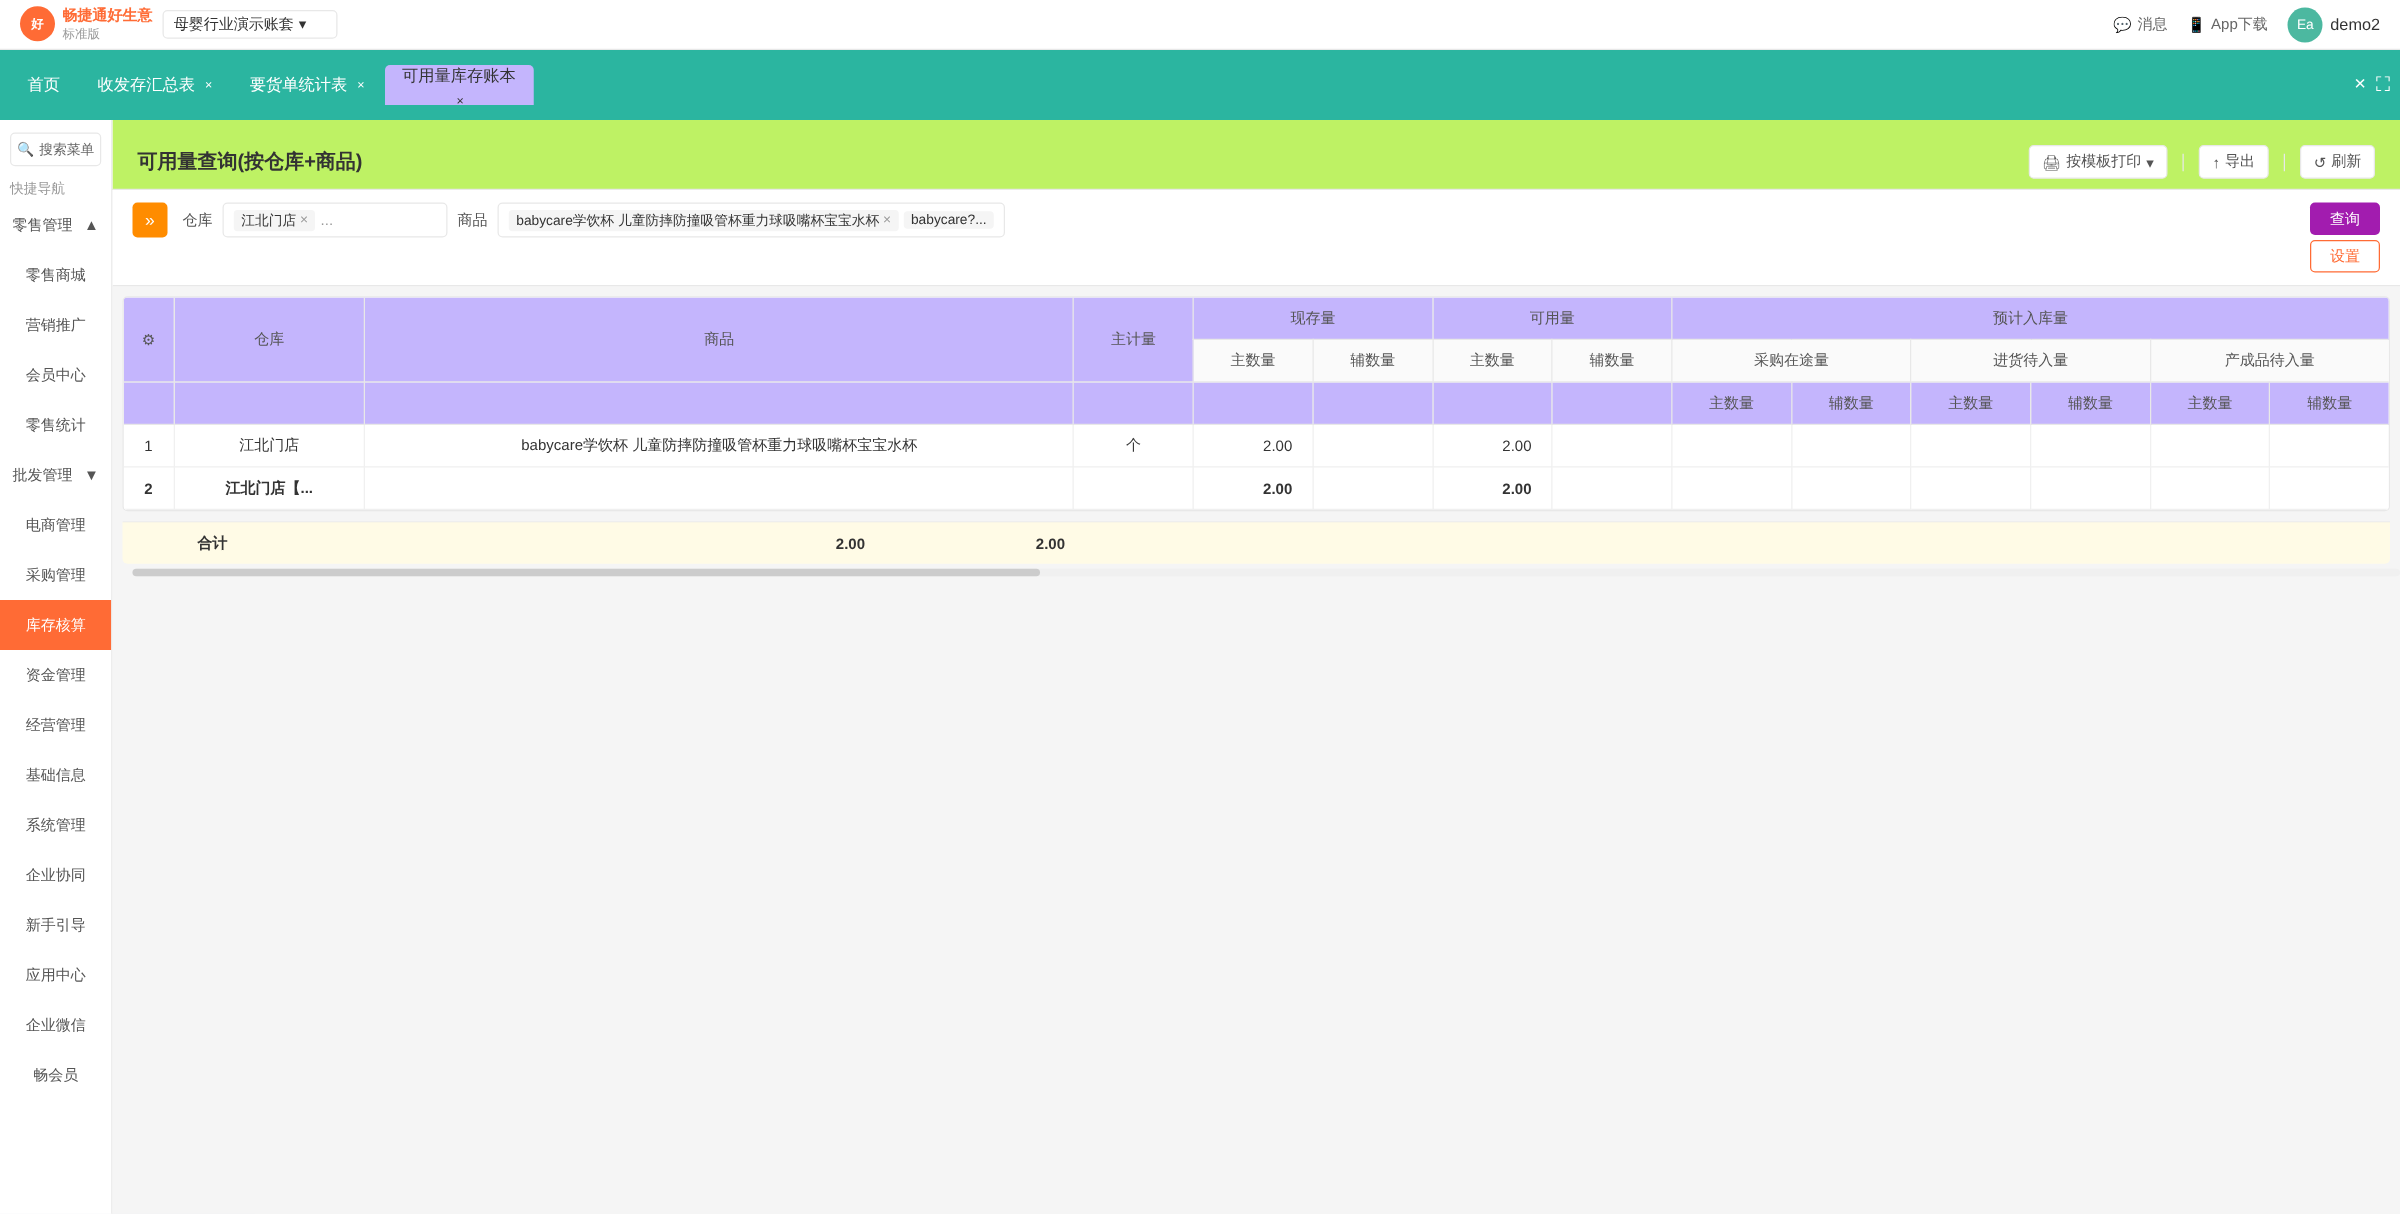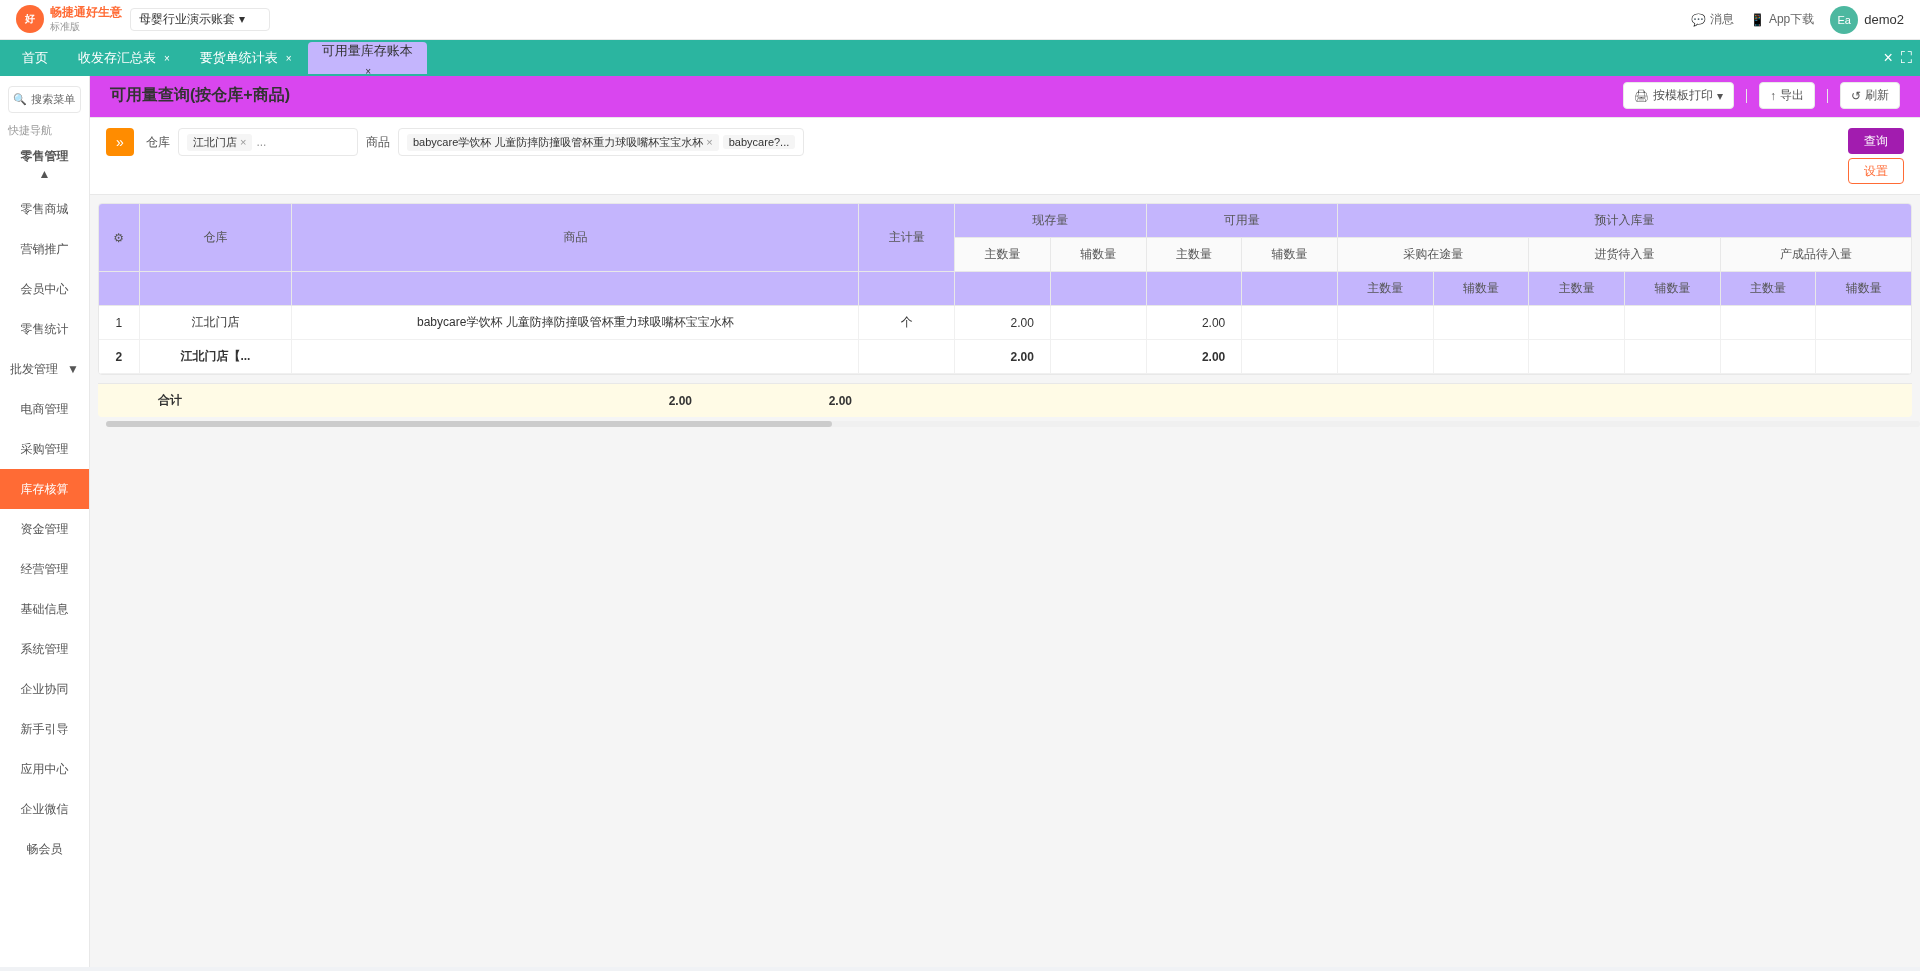--- a/index.html
+++ b/index.html
@@ -19,21 +19,21 @@
     .industry-select { display: flex; align-items: center; gap: 4px; background: #fff; border: 1px solid #e8e8e8; border-radius: 4px; padding: 2px 8px; cursor: pointer; min-width: 140px; }
     .industry-select span { font-size: 12px; color: #333; }
     .top-bar-right { display: flex; align-items: center; gap: 16px; }
     .top-action { display: flex; align-items: center; gap: 4px; cursor: pointer; color: #666; font-size: 12px; }
     .avatar { width: 28px; height: 28px; border-radius: 50%; background: #4cb8a0; display: flex; align-items: center; justify-content: center; color: #fff; font-size: 11px; overflow: hidden; }
     .username { color: #333; font-size: 13px; cursor: pointer; }
 
     
     .tab-bar {
       display: flex; align-items: center;
-      background: #2bb5a0; height: 36px; padding: 0 8px;
+      background: #2bb5a0; height: 56px; padding: 0 8px;
       gap: 2px;
     }
     .tab-item {
       display: flex; align-items: center; gap: 6px;
       padding: 0 14px; height: 32px; border-radius: 4px 4px 0 0;
       cursor: pointer; font-size: 13px; color: #fff; white-space: nowrap;
     }
     .tab-item.active { background: #c4b5fd; color: #333; flex-direction: column; }
     .tab-item.home { background: transparent; color: #fff; }
     .tab-close { font-size: 10px; color: inherit; cursor: pointer; margin-left: 2px; }
@@ -57,21 +57,21 @@
       padding: 8px 4px; cursor: pointer; font-size: 12px; color: #555;
       flex-direction: column; gap: 2px; min-height: 40px;
       position: relative;
     }
     .sidebar-item.active { background: #ff6b35; color: #fff; border-radius: 0; }
     .sidebar-item .label { font-size: 12px; text-align: center; }
 
     
     .content-area { flex: 1; overflow: auto; background: #f5f5f5; }
     .page-header {
-      background: #d946ef; padding: 6px 20px 8px; border-bottom: 1px solid #e8e8e8;
+      background: #bef264; padding: 20px 20px 8px; border-bottom: 1px solid #e8e8e8;
       display: flex; align-items: center; justify-content: space-between;
     }
     .page-title { font-size: 16px; font-weight: bold; color: #333; }
     .page-actions { display: flex; align-items: center; gap: 12px; }
     .action-btn {
       display: flex; align-items: center; gap: 4px;
       padding: 4px 10px; border: 1px solid #e8e8e8; border-radius: 4px;
       background: #fff; cursor: pointer; font-size: 12px; color: #555;
     }
 
@@ -193,21 +193,21 @@
 
   <div class="sidebar">
     <div style="padding:6px 8px;">
       <button class="sidebar-search-btn">
         <span>🔍</span>
         <span>搜索菜单</span>
       </button>
     </div>
     <div style="padding:4px 8px 2px;font-size:11px;color:#999;">快捷导航</div>
 
-    <div class="sidebar-item" style="flex-direction:column;justify-content:space-between;padding:8px 10px;font-weight:bold;">
+    <div class="sidebar-item" style="flex-direction:row;justify-content:space-between;padding:8px 10px;">
       <span class="label">零售管理</span>
       <span>▲</span>
     </div>
     <div class="sidebar-item">
       <span class="label">零售商城</span>
     </div>
     <div class="sidebar-item">
       <span class="label">营销推广</span>
     </div>
     <div class="sidebar-item">

